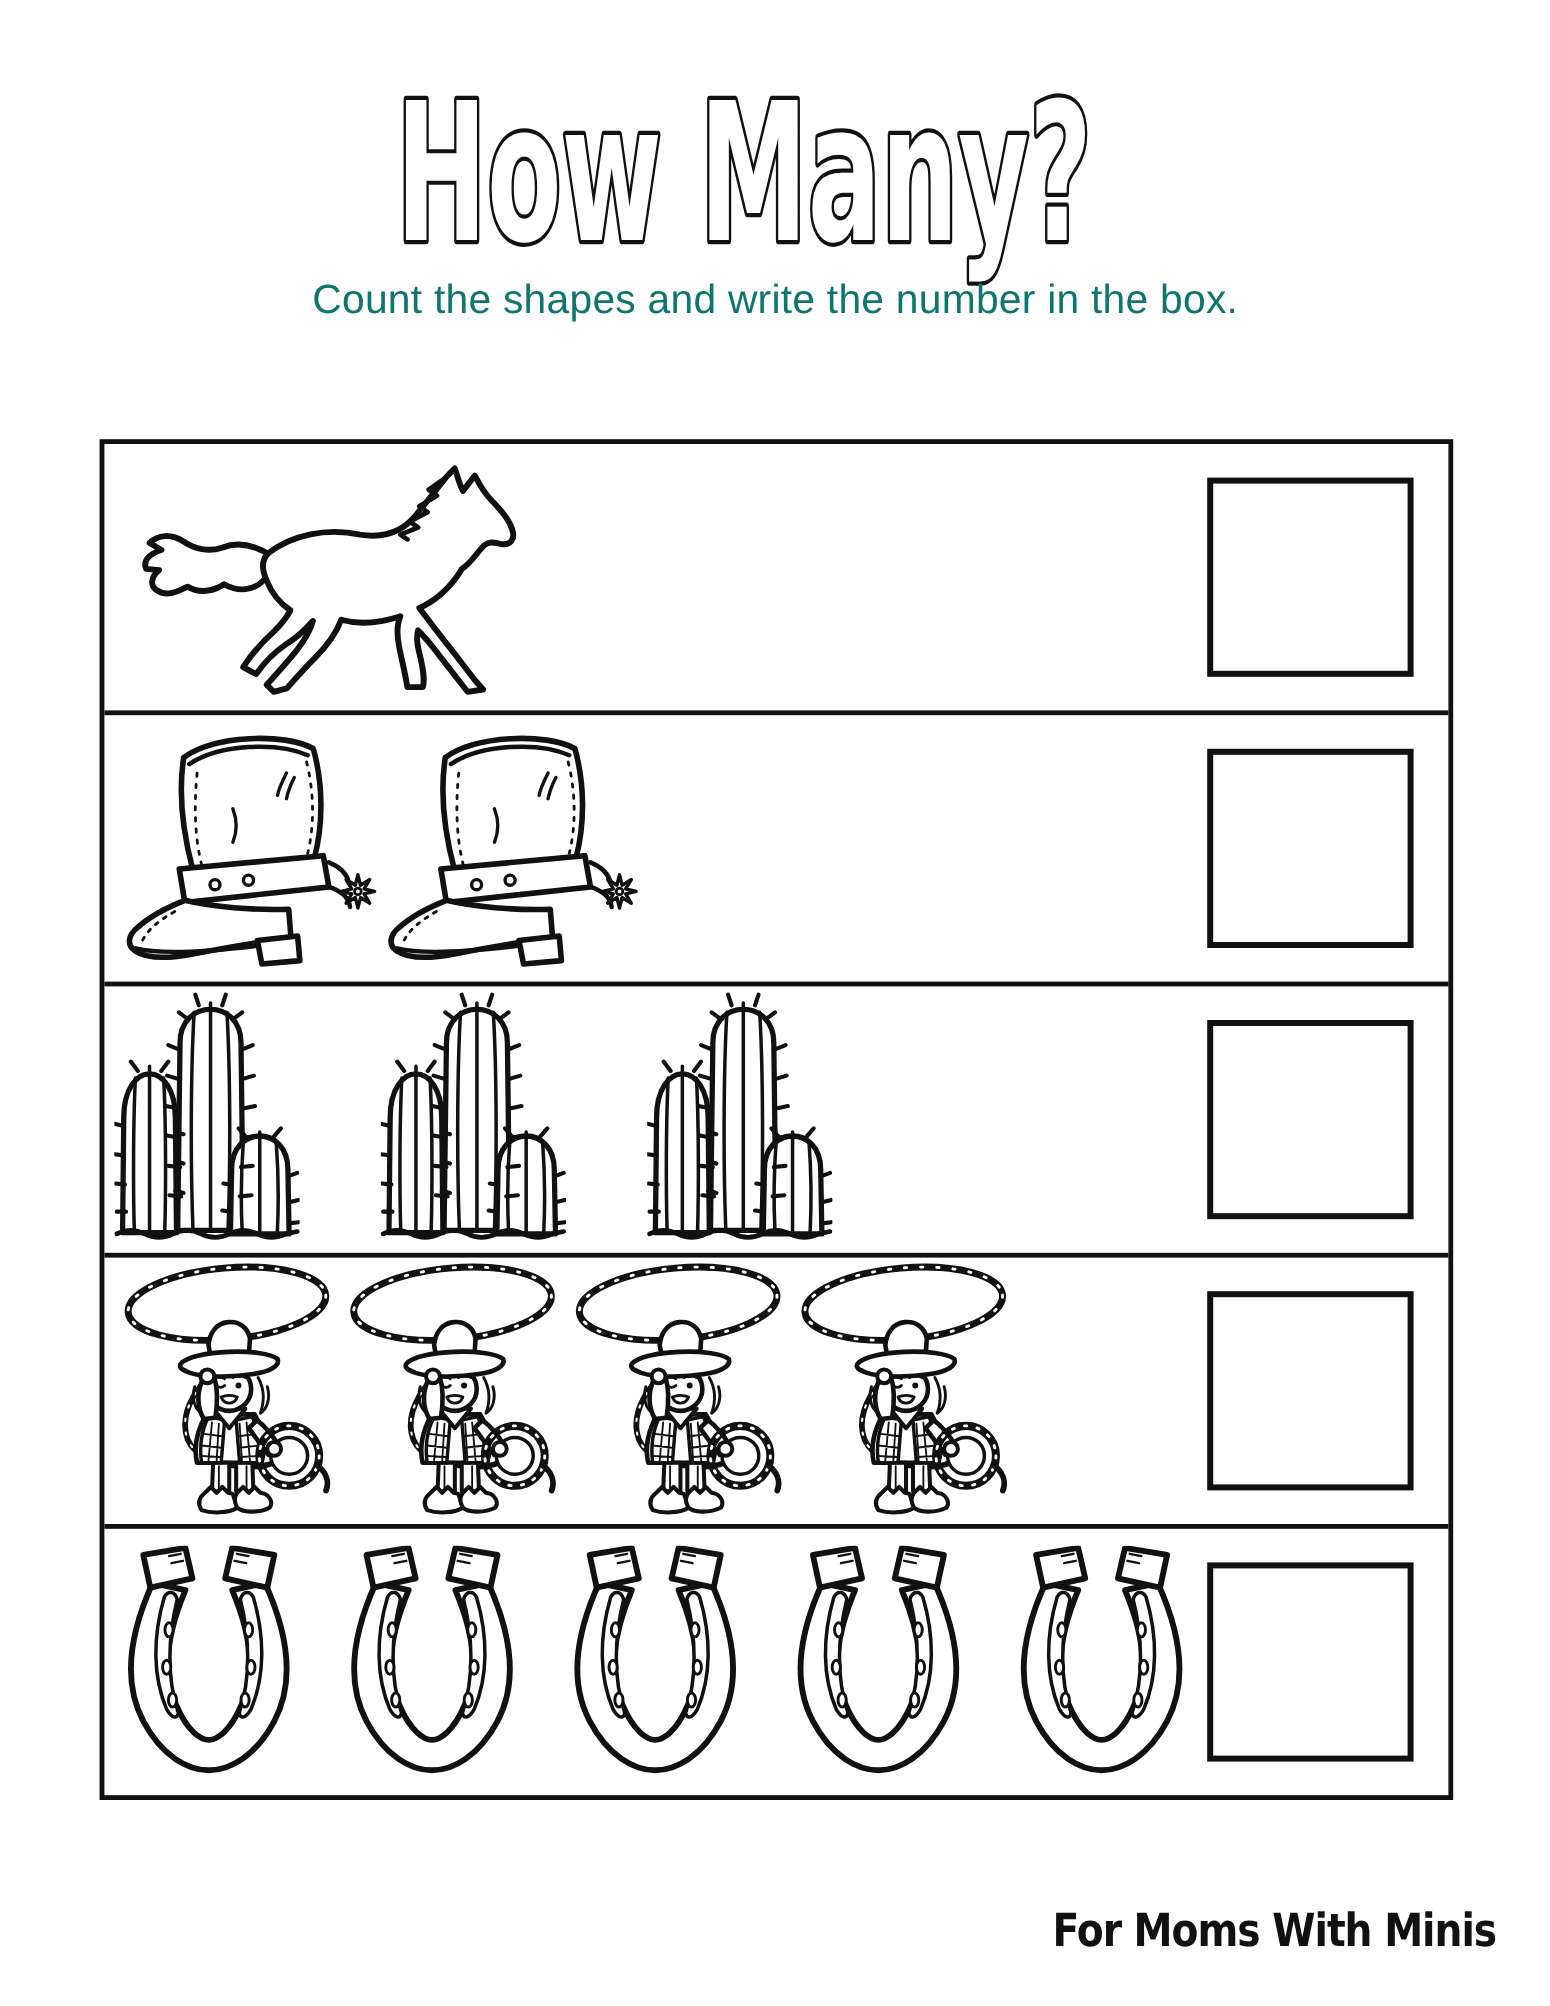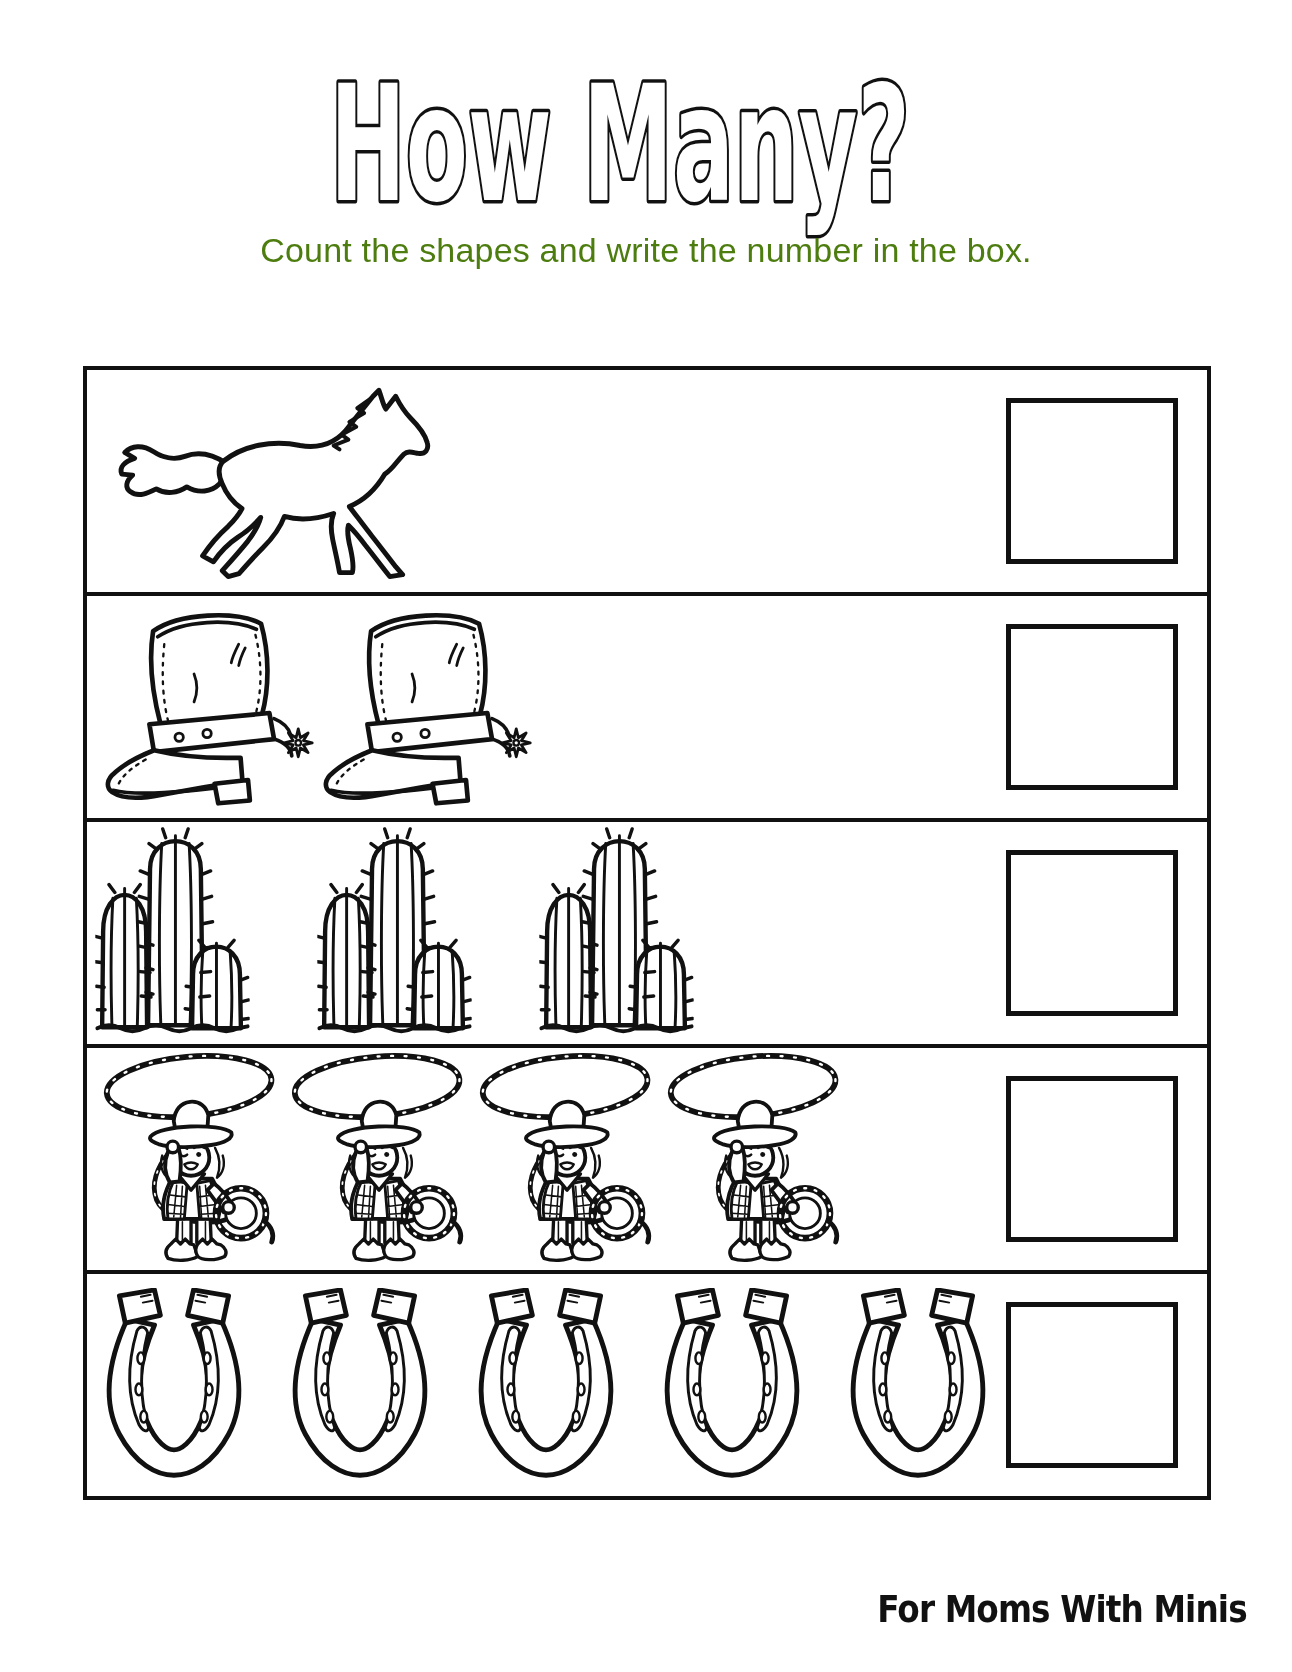--- a/index.html
+++ b/index.html
@@ -3,21 +3,21 @@
 <meta charset="utf-8">
 <style>
   html,body{margin:0;padding:0;}
   body{
     width:1292px;height:1672px;position:relative;background:#ffffff;
     font-family:"DejaVu Sans",sans-serif;overflow:hidden;color:#111;
   }
   .title-svg{position:absolute;left:0;top:52px;width:1292px;height:190px;overflow:visible;}
   .instruction{
     position:absolute;left:0;top:230px;width:1292px;text-align:center;
-    font-size:34px;line-height:40px;letter-spacing:.2px;color:#4d7c0f;
+    font-size:34px;line-height:40px;letter-spacing:.2px;color:#0f766e;
     font-family:"Liberation Sans","DejaVu Sans",sans-serif;
   }
   .table{
     position:absolute;left:83px;top:366px;width:1128px;height:1134px;
     border:4px solid #111;box-sizing:border-box;background:#fff;
     display:flex;flex-direction:column;
   }
   .row{position:relative;flex:1 1 0;box-sizing:border-box;}
   .row + .row{border-top:4px solid #111;}
   .items{position:absolute;inset:0;display:flex;align-items:center;}

